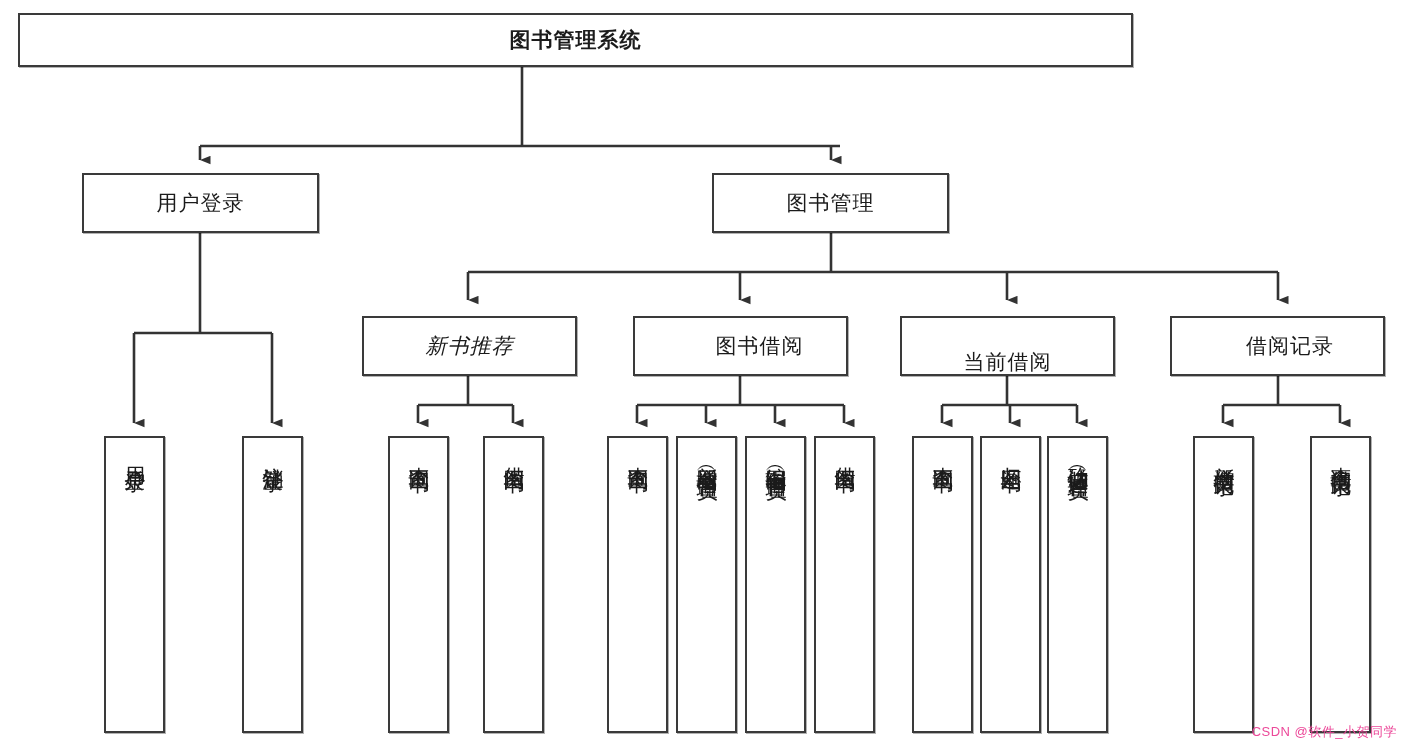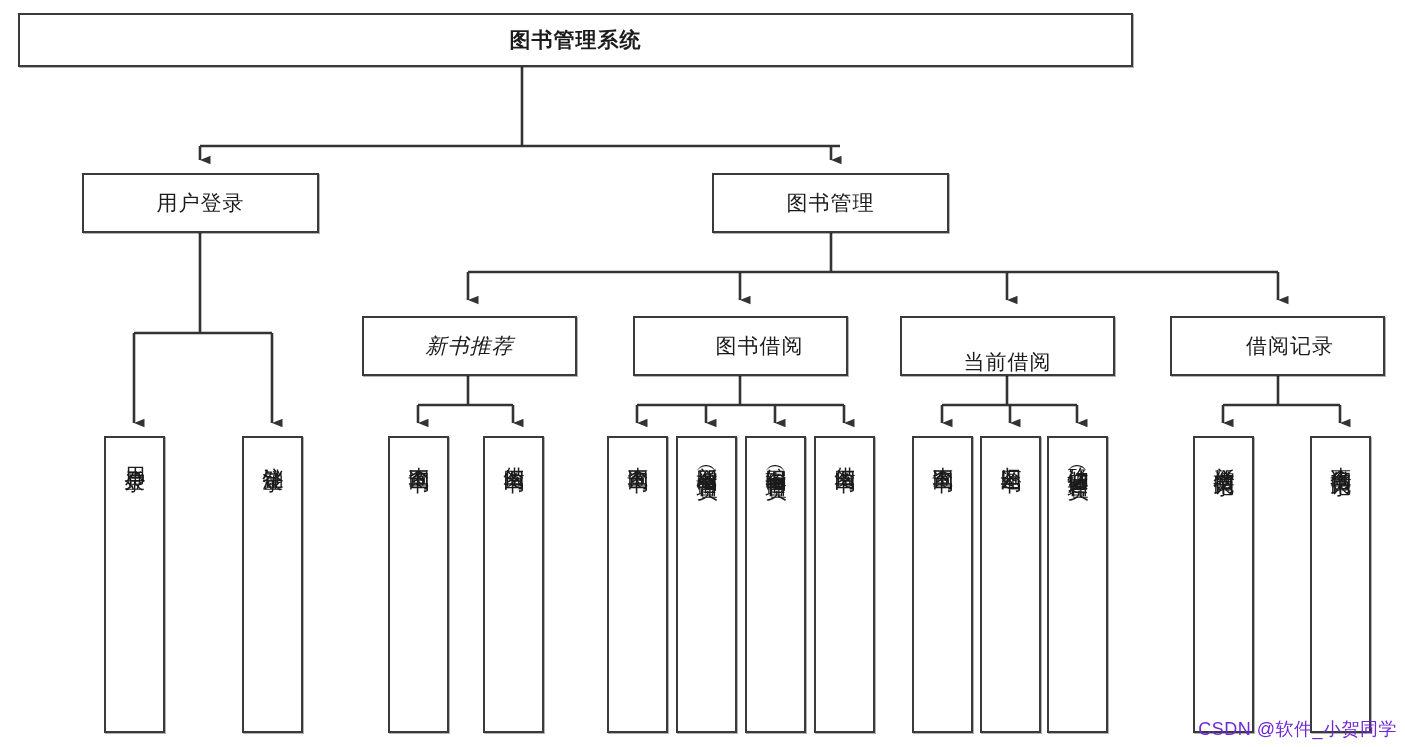--- a/index.html
+++ b/index.html
@@ -50,22 +50,22 @@
     font-size: 21px;
     line-height: 1.28;
     letter-spacing: 2px;
     white-space: nowrap;
     color: #1b1b1b;
   }
   .watermark {
     position: absolute;
     right: 8px;
     bottom: 6px;
-    font-size: 18px;
-    color: #6d28d9;
+    font-size: 13px;
+    color: #ec4899;
     letter-spacing: 0.5px;
     white-space: nowrap;
     margin-left: 38px;
   }
 </style>
 </head>
 <body>
 
 <div id="canvas">
 

